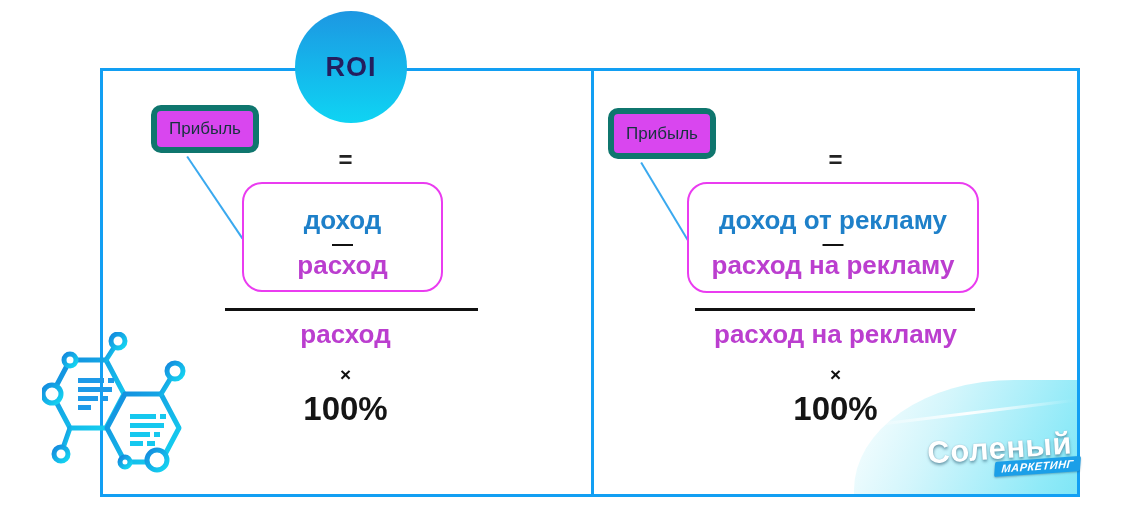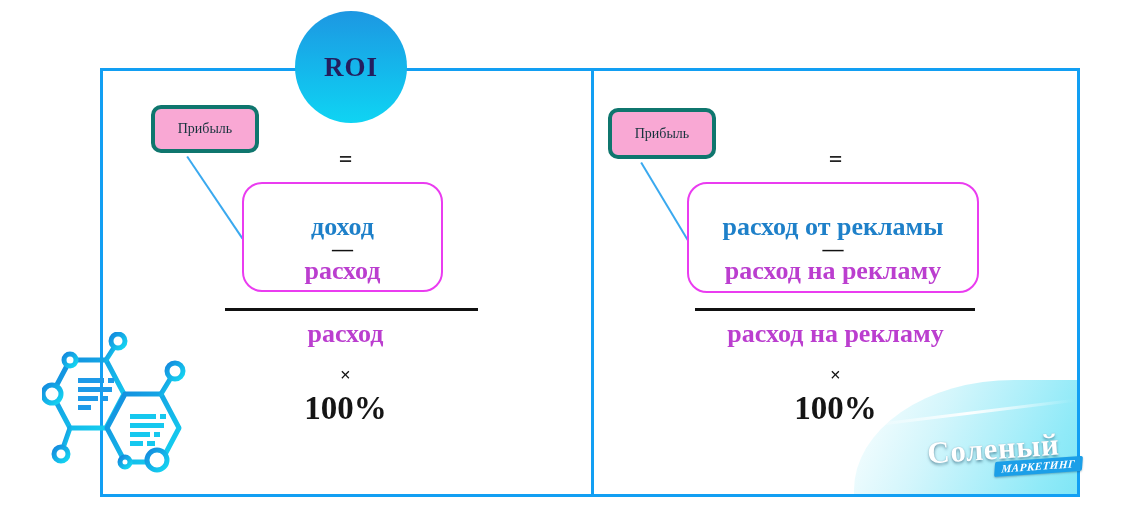--- a/index.html
+++ b/index.html
@@ -1,19 +1,19 @@
 <!DOCTYPE html>
 <html><head>
 <meta charset="utf-8">
 <style>
   html,body { margin:0; padding:0; background:#ffffff; }
   .stage {
     position:relative; width:1127px; height:525px;
     background:#ffffff; overflow:hidden;
-    font-family:Liberation Serif, serif;
+    font-family:Liberation Sans, sans-serif;
   }
 
   
   .frame {
     position:absolute; left:100px; top:68px; width:980px; height:429px;
     border:3px solid #129ff3; box-sizing:border-box;
   }
   .divider {
     position:absolute; left:591px; top:68px; width:3px; height:429px;
     background:#129ff3;
@@ -41,41 +41,41 @@
     background:linear-gradient(180deg, #1d97e2 0%, #14b9ec 55%, #0fd4f3 100%);
     display:flex; align-items:center; justify-content:center;
     font-size:27px; font-weight:700; letter-spacing:1px; color:#241e5e;
   }
   .p0 .circle { left:195px; top:-57px; }
   .p1 .circle { left:184px; top:-57px; }
   .circle .accent { color:#cf1f30; }
 
   .callout {
     position:absolute; box-sizing:border-box;
-    background:#f9a8d4; border:4px solid #0f766e; border-radius:10px;
+    background:#d946ef; border:6px solid #0f766e; border-radius:10px;
     display:flex; align-items:center; justify-content:center;
-    font-size:14px; color:#17333d;
+    font-size:17px; color:#17333d;
   }
   .p0 .callout { left:51px; top:37px; width:108px; height:48px; }
   .p1 .callout { left:17px; top:40px; width:108px; height:51px; }
 
   .pointer {
     position:absolute; height:2px; background:#3aa9ef; transform-origin:0 0;
   }
   .p0 .pointer { left:88px; top:88px; width:99px; transform:rotate(56deg); }
   .p1 .pointer { left:51px; top:94px; width:91px; transform:rotate(59deg); }
 
   .row { position:absolute; left:0; width:100%; text-align:center; }
   .equals { top:78px; font-size:24px; font-weight:700; color:#222; }
 
   .numerator-box {
     position:absolute; box-sizing:border-box;
     border:2px solid #ea3cf0; border-radius:20px; background:transparent;
     display:flex; flex-direction:column; align-items:center; justify-content:space-between;
-    padding:28px 4px 10px 4px;
+    padding:21px 4px 10px 4px;
   }
   .p0 .numerator-box { left:142px; top:114px; width:201px; height:110px; }
   .p1 .numerator-box { left:96px;  top:114px; width:292px; height:111px; }
 
   .income  { font-size:26px; font-weight:800; color:#1e80c9; white-space:nowrap; }
   .minus   { font-size:21px; font-weight:800; color:#111; line-height:14px; }
   .expense { font-size:26px; font-weight:800; color:#bb3ecf; white-space:nowrap; }
 
   .fraction-bar { position:absolute; height:3px; background:#111; }
   .p0 .fraction-bar { left:125px; top:240px; width:253px; }
@@ -180,21 +180,21 @@
     <div class="row percent">100%</div>
   </div>
 
   <div class="panel p1">
     <div class="callout">
       <span>Прибыль</span>
     </div>
     <div class="pointer"></div>
     <div class="row equals">=</div>
     <div class="numerator-box">
-      <div class="income">расход от рекламы</div>
+      <div class="income">доход от рекламу</div>
       <div class="minus">—</div>
       <div class="expense">расход на рекламу</div>
     </div>
     <div class="fraction-bar"></div>
     <div class="row denominator">расход на рекламу</div>
     <div class="row times">×</div>
     <div class="row percent">100%</div>
   </div>
 
   <div class="logo">

